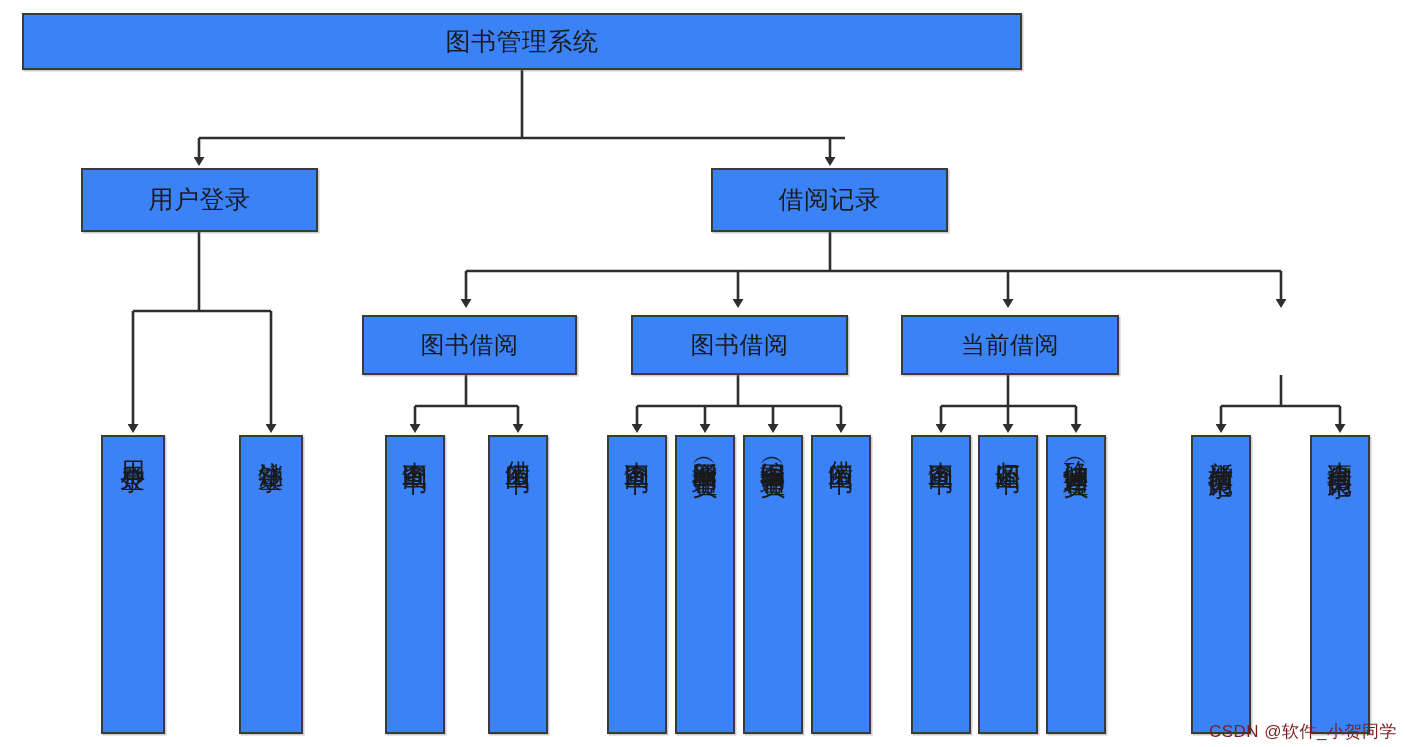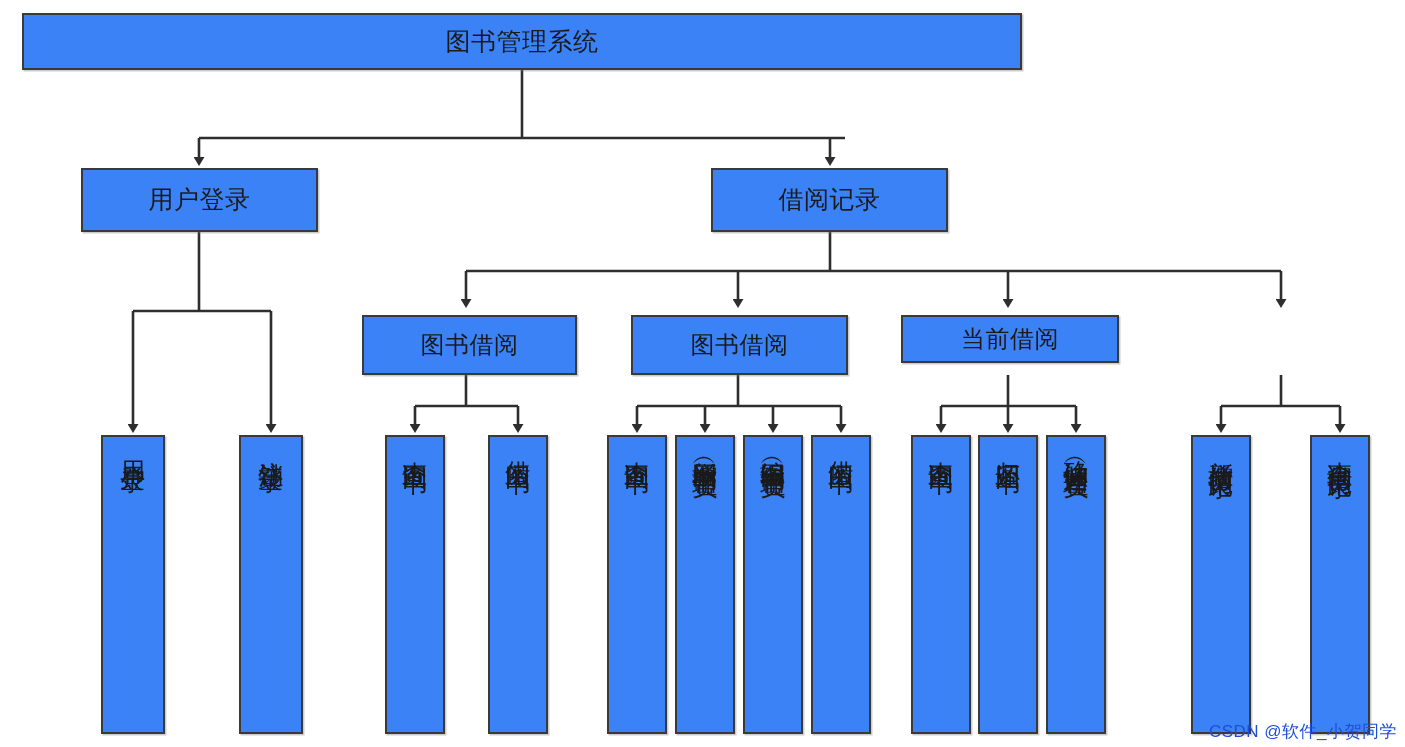--- a/index.html
+++ b/index.html
@@ -64,21 +64,21 @@
     text-align: left;
   }
   .node-leaf.tall .label {
     letter-spacing: 2px;
   }
   #watermark {
     position: absolute;
     right: 8px;
     bottom: 4px;
     font-size: 17px;
-    color: #1d4ed8;
+    color: #7f1d1d;
     letter-spacing: 0.5px;
     white-space: nowrap;
   }
 </style>
 </head>
 <body>
 
 <div id="canvas">
 
   <svg id="wires" viewBox="0 0 1405 747">
@@ -141,21 +141,21 @@
   <div class="node node-l1" style="left:711px; top:168px; width:237px; height:64px;">
     <span class="label">借阅记录</span>
   </div>
 
   <div class="node node-l2" style="left:362px; top:315px; width:215px; height:60px;">
     <span class="label">图书借阅</span>
   </div>
   <div class="node node-l2" style="left:631px; top:315px; width:217px; height:60px;">
     <span class="label">图书借阅</span>
   </div>
-  <div class="node node-l2" style="left:901px; top:315px; width:218px; height:48px;">
+  <div class="node node-l2" style="left:901px; top:315px; width:218px; height:60px;">
     <span class="label">当前借阅</span>
   </div>
 
   <div class="node node-leaf" style="left:101px; top:435px; width:64px; height:299px;">
     <span class="label">用户登录</span>
   </div>
   <div class="node node-leaf" style="left:239px; top:435px; width:64px; height:299px;">
     <span class="label">注销登录</span>
   </div>
 

